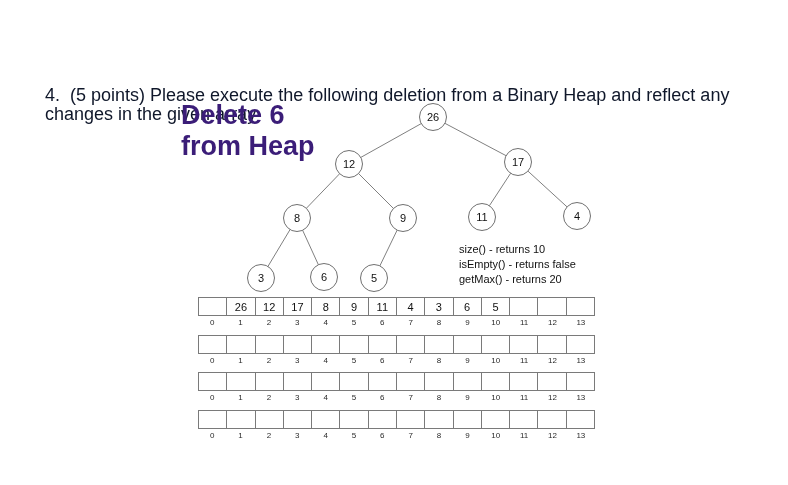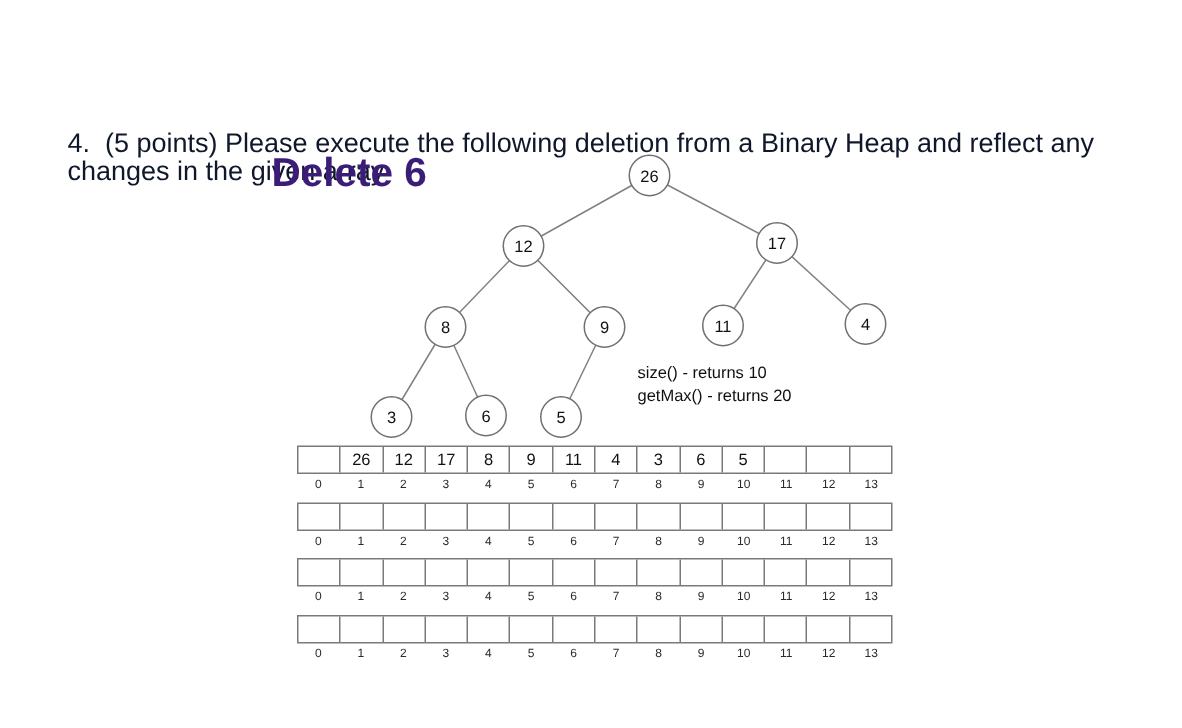--- a/index.html
+++ b/index.html
@@ -39,21 +39,21 @@
   .heading span { display: block; }
   .tree-wrap {
     position: absolute;
     left: 230px;
     top: 95px;
     width: 380px;
     height: 210px;
   }
   .heap-info {
     position: absolute;
-    left: 425px;
+    left: 459px;
     top: 242px;
     font-size: 11px;
     line-height: 15px;
     color: #111111;
   }
   .array-block {
     position: absolute;
     left: 198px;
     width: 397px;
   }
@@ -92,20 +92,21 @@
 <body>
 
 <div class="page">
 
   <div class="question">
     <span>4.  (5 points) Please execute the following deletion from a Binary Heap and reflect any changes in the given array</span>
   </div>
 
   <div class="heading" style="color: rgb(59, 29, 120);">
     <span>Delete 6</span>
+    <span>from Heap</span>
   </div>
 
   <div class="tree-wrap">
     <svg id="tree-svg" width="380" height="210" viewBox="0 0 380 210">
         <line x1="203" y1="22" x2="119" y2="69" stroke="#808080" stroke-width="1"></line>
         <line x1="203" y1="22" x2="288" y2="67" stroke="#808080" stroke-width="1"></line>
         <line x1="119" y1="69" x2="67" y2="123" stroke="#808080" stroke-width="1"></line>
         <line x1="119" y1="69" x2="173" y2="123" stroke="#808080" stroke-width="1"></line>
         <line x1="288" y1="67" x2="252" y2="122" stroke="#808080" stroke-width="1"></line>
         <line x1="288" y1="67" x2="347" y2="121" stroke="#808080" stroke-width="1"></line>
@@ -150,20 +151,21 @@
         </g>
         <g>
           <circle cx="144" cy="183" r="13.5" fill="#ffffff" stroke="#707070" stroke-width="1"></circle>
           <text x="144" y="187" text-anchor="middle" font-size="11" fill="#111111" font-family="&quot;Liberation Sans&quot;, sans-serif">5</text>
         </g>
       </svg>
   </div>
 
   <div class="heap-info">
     <div>size() - returns 10</div>
+    <div>isEmpty() - returns false</div>
     <div>getMax() - returns 20</div>
   </div>
 
   <div class="array-block row-0">
     <div class="cells">
         <div class="cell"></div>
         <div class="cell">26</div>
         <div class="cell">12</div>
         <div class="cell">17</div>
         <div class="cell">8</div>

